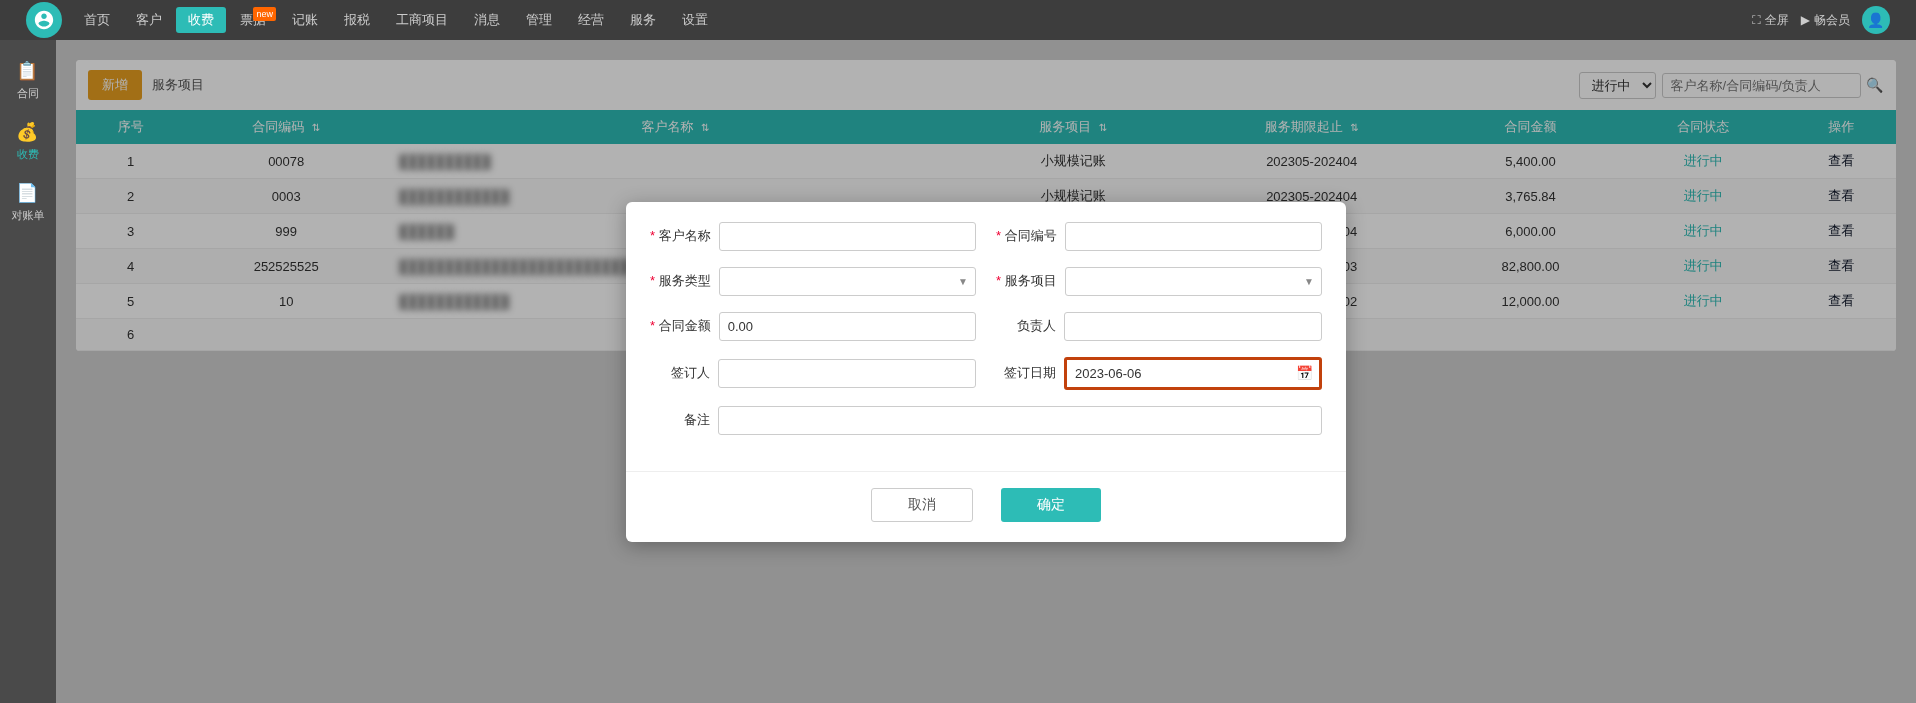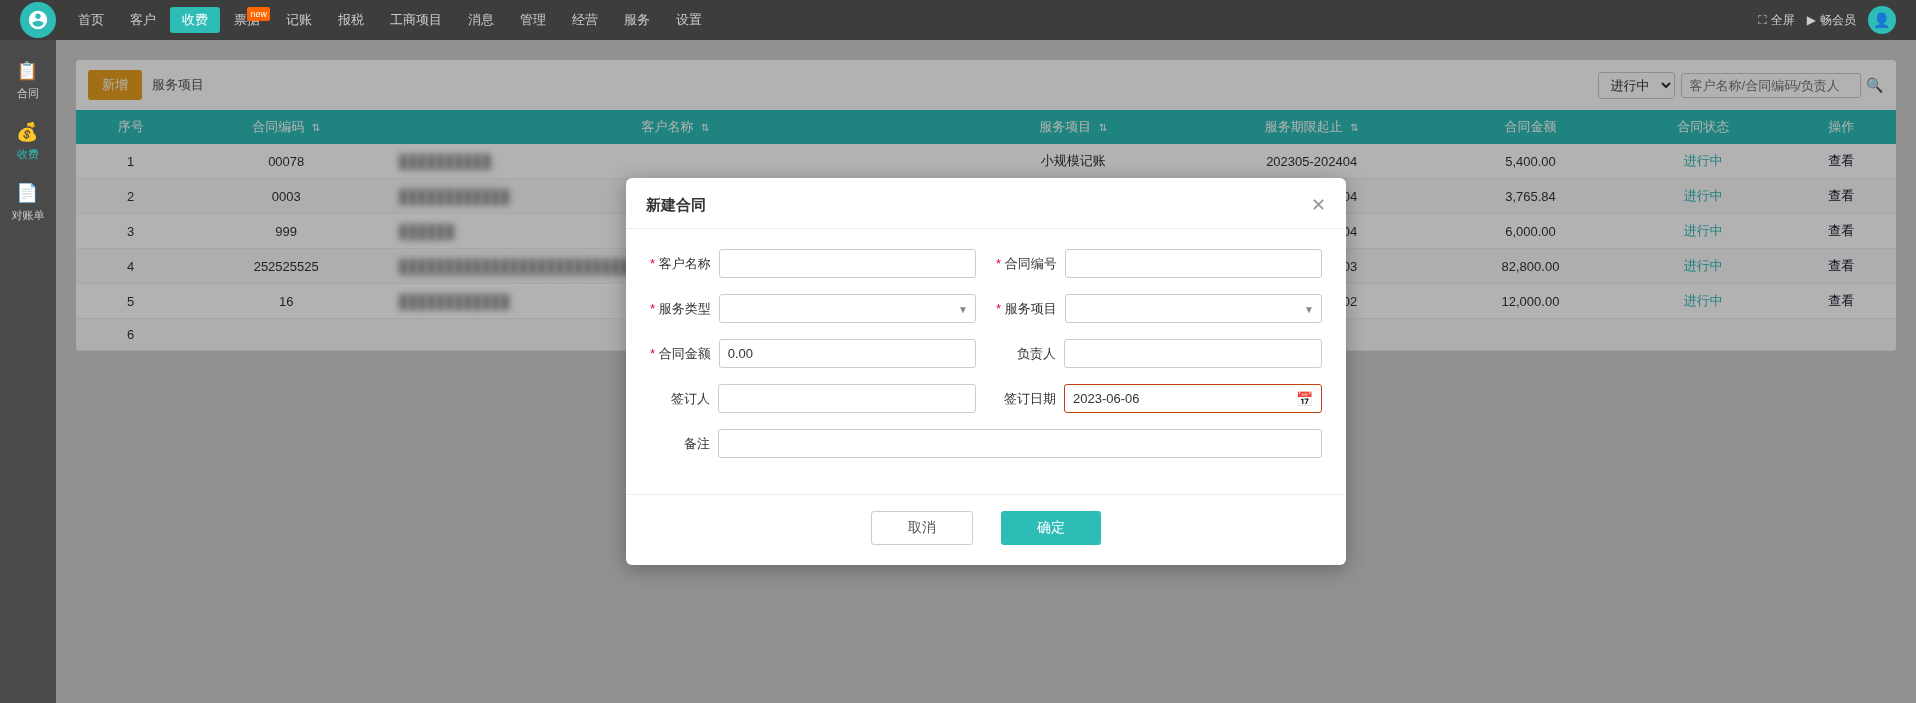--- a/index.html
+++ b/index.html
@@ -4,21 +4,21 @@
   <style>
     * { box-sizing: border-box; margin: 0; padding: 0; }
     body { font-family: 'Microsoft YaHei', Arial, sans-serif; font-size: 13px; background: #c8c8c8; display: flex; flex-direction: column; height: 100vh; overflow: hidden; }
 
     
     .top-nav {
       background: #3d3d3d;
       height: 40px;
       display: flex;
       align-items: center;
-      padding: 0 20px;
+      padding: 0 26px;
       position: relative;
       z-index: 100;
     }
     .top-nav-logo {
       width: 36px; height: 36px;
       background: #2dbcb6;
       border-radius: 50%;
       display: flex; align-items: center; justify-content: center;
       margin-right: 10px;
       flex-shrink: 0;
@@ -128,21 +128,21 @@
       color: #333;
       background: #fff;
       cursor: pointer;
     }
     .search-box {
       border: 1px solid #ccc;
       border-radius: 3px;
       padding: 4px 8px;
       font-size: 13px;
       color: #333;
-      width: 180px;
+      width: 199px;
     }
     .search-icon-btn {
       background: none; border: none; cursor: pointer; color: #888; font-size: 14px;
     }
 
     
     .data-table { width: 100%; border-collapse: collapse; }
     .data-table thead tr { background: #2dbcb6; color: #fff; }
     .data-table thead th {
       padding: 8px 12px;
@@ -257,21 +257,21 @@
       font-size: 10px;
       color: #888;
       pointer-events: none;
     }
     .date-input-wrap {
       flex: 1;
       position: relative;
     }
     .date-input {
       width: 100%;
-      border: 1px solid #c2410c;
+      border: 3px solid #c2410c;
       border-radius: 3px;
       padding: 6px 30px 6px 8px;
       font-size: 13px;
       color: #333;
       background: #fff;
       outline: none;
     }
     .date-icon {
       position: absolute;
       right: 8px; top: 50%;
@@ -430,21 +430,21 @@
             <td>252525525</td>
             <td class="customer-name"><span class="blurred">██████████████████████████</span></td>
             <td>一般纳税人...</td>
             <td>201807-202403</td>
             <td>82,800.00</td>
             <td><span class="status-badge">进行中</span></td>
             <td><span class="action-link">查看</span></td>
           </tr>
           <tr>
             <td>5</td>
-            <td>16</td>
+            <td>10</td>
             <td class="customer-name"><span class="blurred">████████████</span></td>
             <td>小规模记账</td>
             <td>202303-202402</td>
             <td>12,000.00</td>
             <td><span class="status-badge">进行中</span></td>
             <td><span class="action-link">查看</span></td>
           </tr>
           <tr>
             <td>6</td>
             <td></td>
@@ -454,24 +454,20 @@
             <td></td>
             <td></td>
             <td></td>
           </tr>
         </tbody>
       </table>
     </div>
 
     <div class="modal-overlay">
       <div class="modal-box">
-        <div class="modal-header">
-          <span>新建合同</span>
-          <button class="modal-close">✕</button>
-        </div>
         <div class="modal-body">
 
           <div class="form-row">
             <div class="form-group">
               <span class="form-label required">客户名称</span>
               <input class="form-input" type="text" style="">
             </div>
             <div class="form-group">
               <span class="form-label required">合同编号</span>
               <input class="form-input" type="text" style="">

